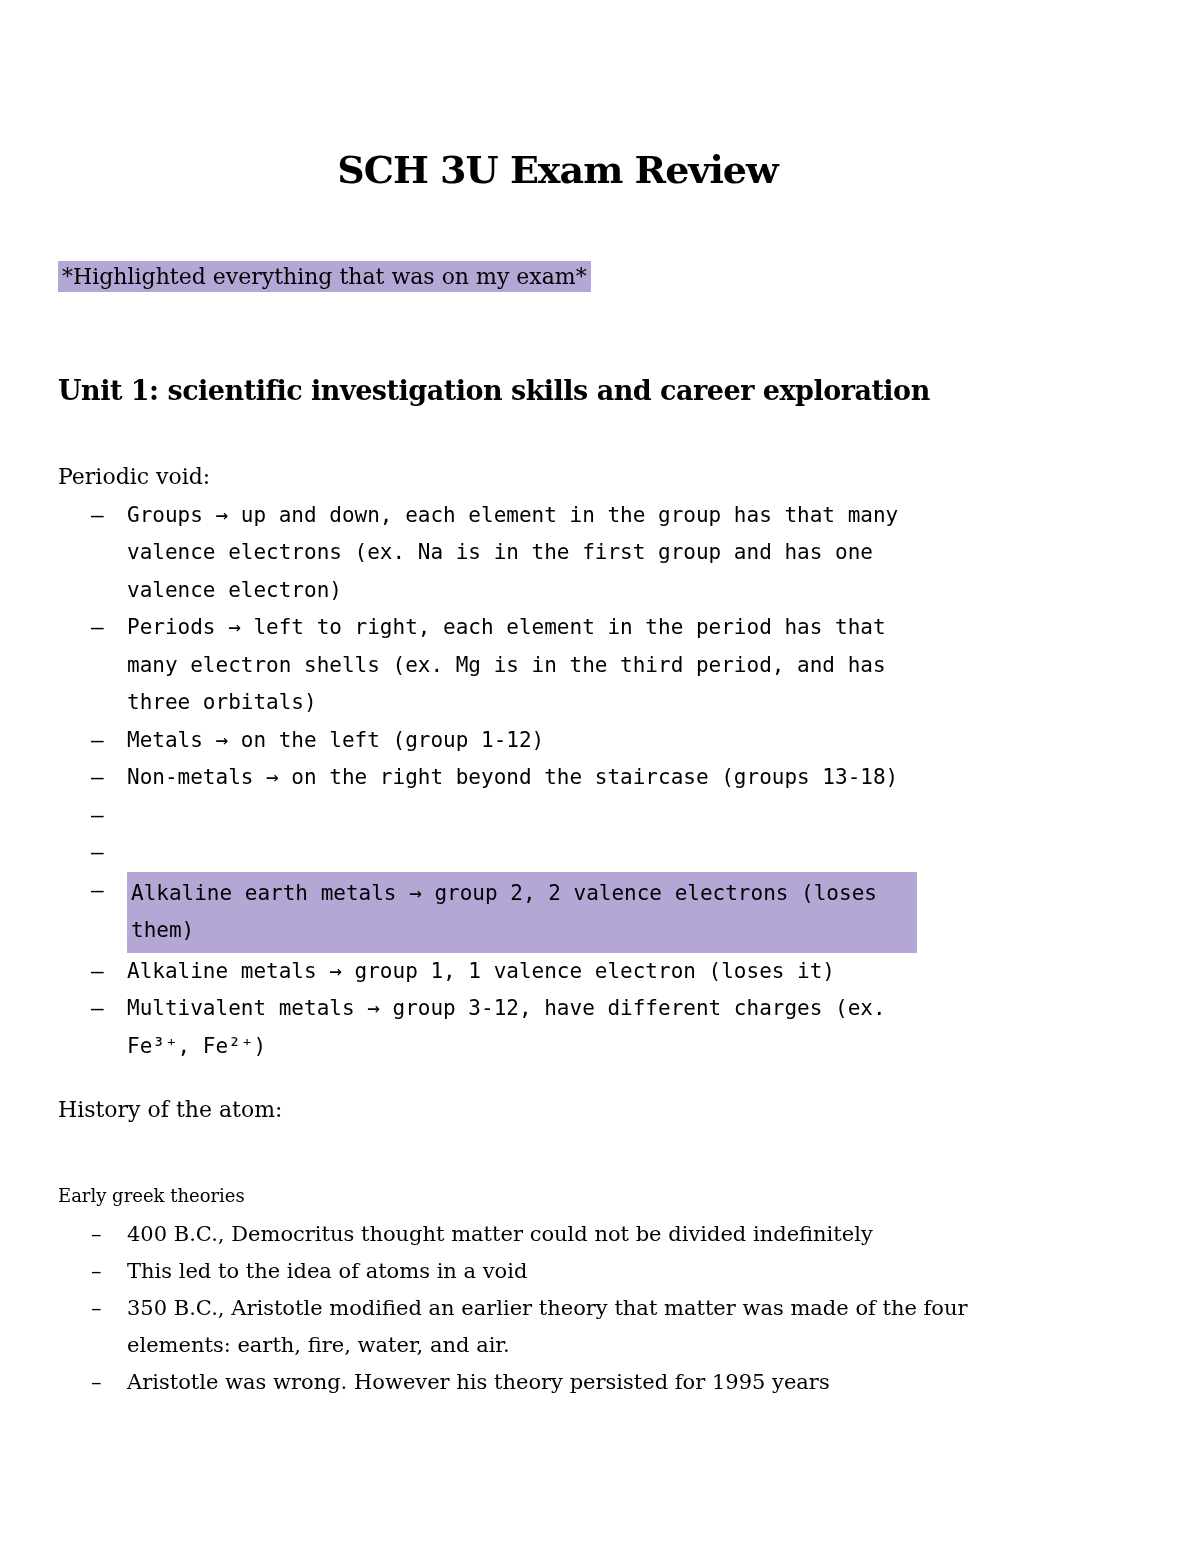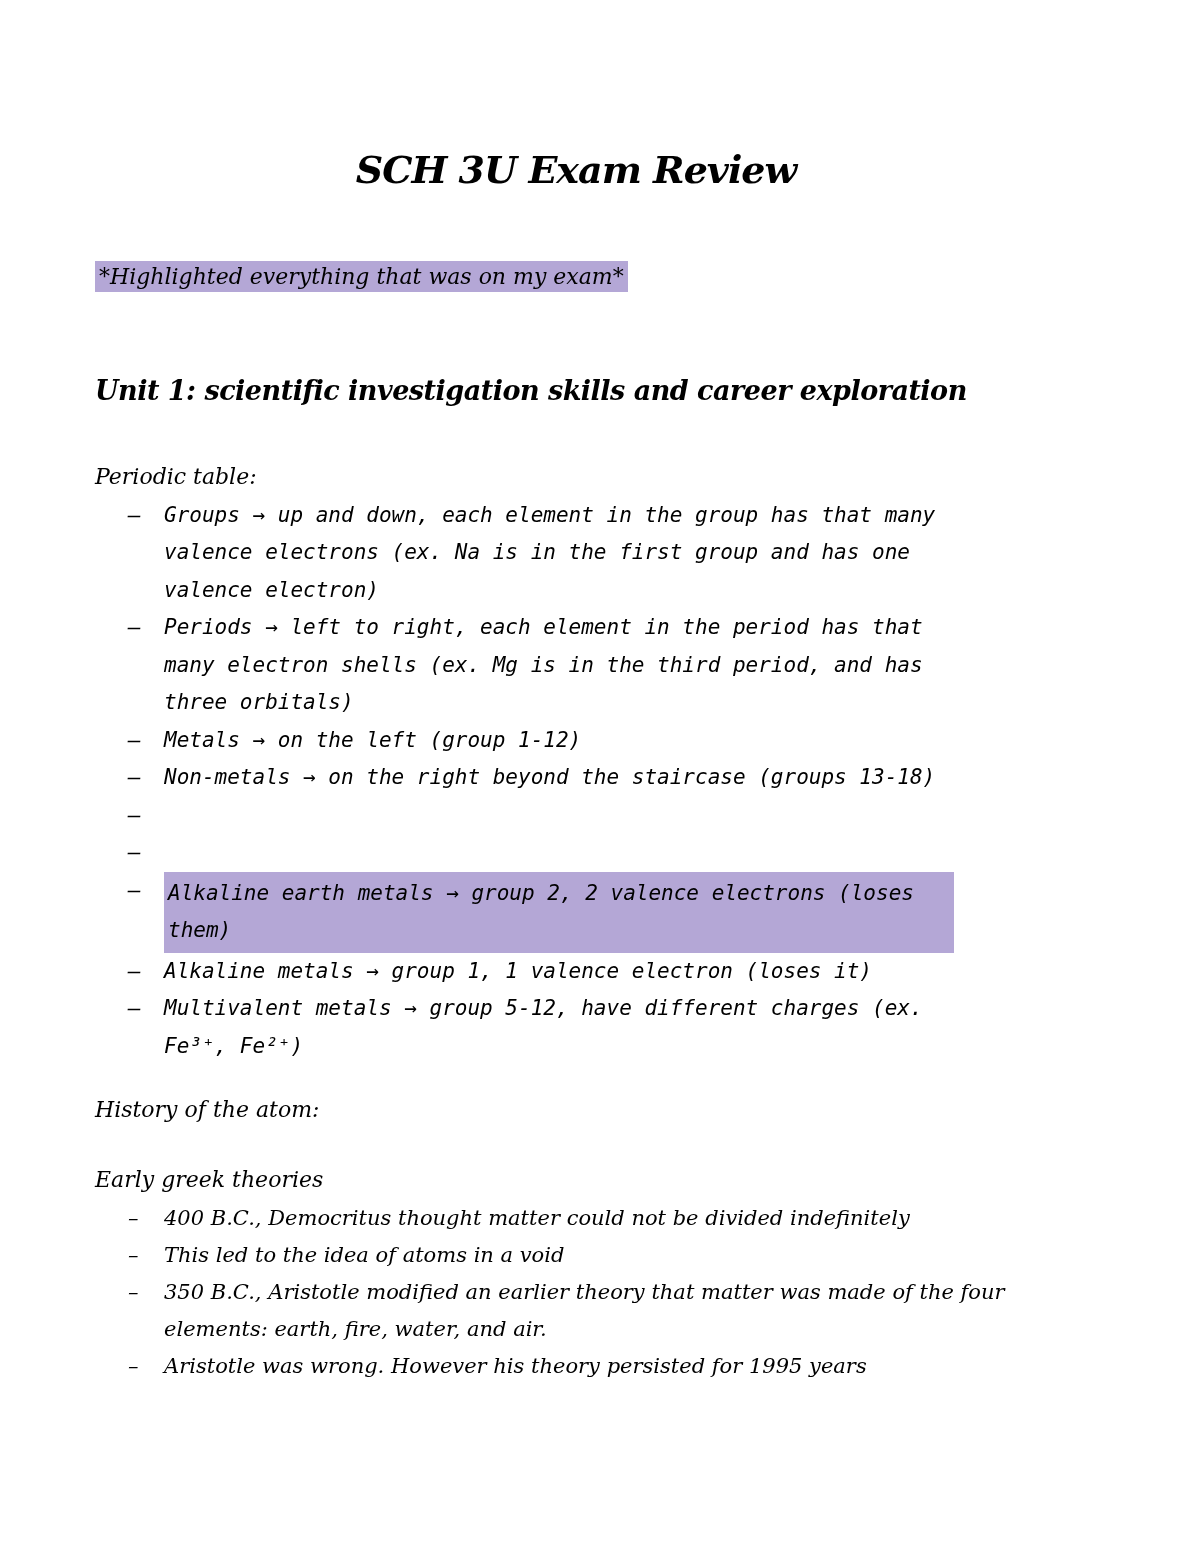--- a/index.html
+++ b/index.html
@@ -9,22 +9,21 @@
     width: 1200px;
     height: 1553px;
     background: #ffffff;
     color: #000000;
     font-family: "DejaVu Serif", serif;
     overflow: hidden;
   }
   .page {
     width: 1200px;
     height: 1553px;
-    padding: 146px 143px 0 95px;
-    font-style: italic;
+    padding: 146px 143px 0 58px;
   }
   .doc-title {
     font-family: "DejaVu Serif", serif;
     font-weight: bold;
     font-size: 38px;
     line-height: 1.25;
     text-align: center;
     letter-spacing: -1px;
   }
   .note-line {
@@ -72,39 +71,39 @@
     font-size: 21px;
     line-height: 37px;
   }
   .serif-list .li-text { width: 845px; }
   .history-heading {
     margin-top: 30px;
     font-size: 22px;
     line-height: 30px;
   }
   .sub-heading {
-    margin-top: 40px;
-    font-size: 22px;
+    margin-top: 56px;
+    font-size: 18px;
     line-height: 30px;
   }
 </style>
 </head>
 <body>
 
 <div class="page">
 
   <div class="doc-title">SCH 3U Exam Review</div>
 
   <div class="note-line">
     <span class="note-text hl">*Highlighted everything that was on my exam*</span>
   </div>
 
   <div class="unit-heading">Unit 1: scientific investigation skills and career exploration</div>
 
-  <div class="section-label">Periodic table:</div>
+  <div class="section-label">Periodic void:</div>
 
   <ul class="doc-list mono-list">
     <li>
       <span class="bullet">–</span>
       <span class="li-text">Groups → up and down, each element in the group has that many valence electrons (ex. Na is in the first group and has one valence electron)</span>
     </li>
     <li>
       <span class="bullet">–</span>
       <span class="li-text">Periods → left to right, each element in the period has that many electron shells (ex. Mg is in the third period, and has three orbitals)</span>
     </li>
@@ -125,21 +124,21 @@
     <li>
       <span class="bullet">–</span>
       <span class="li-text hl">Alkaline earth metals → group 2, 2 valence electrons (loses them)</span>
     </li>
     <li>
       <span class="bullet">–</span>
       <span class="li-text">Alkaline metals → group 1, 1 valence electron (loses it)</span>
     </li>
     <li>
       <span class="bullet">–</span>
-      <span class="li-text">Multivalent metals → group 5-12, have different charges (ex. Fe³⁺, Fe²⁺)</span>
+      <span class="li-text">Multivalent metals → group 3-12, have different charges (ex. Fe³⁺, Fe²⁺)</span>
     </li>
   </ul>
 
   <div class="history-heading">History of the atom:</div>
 
   <div class="sub-heading">Early greek theories</div>
 
   <ul class="doc-list serif-list">
     <li>
       <span class="bullet">–</span>

